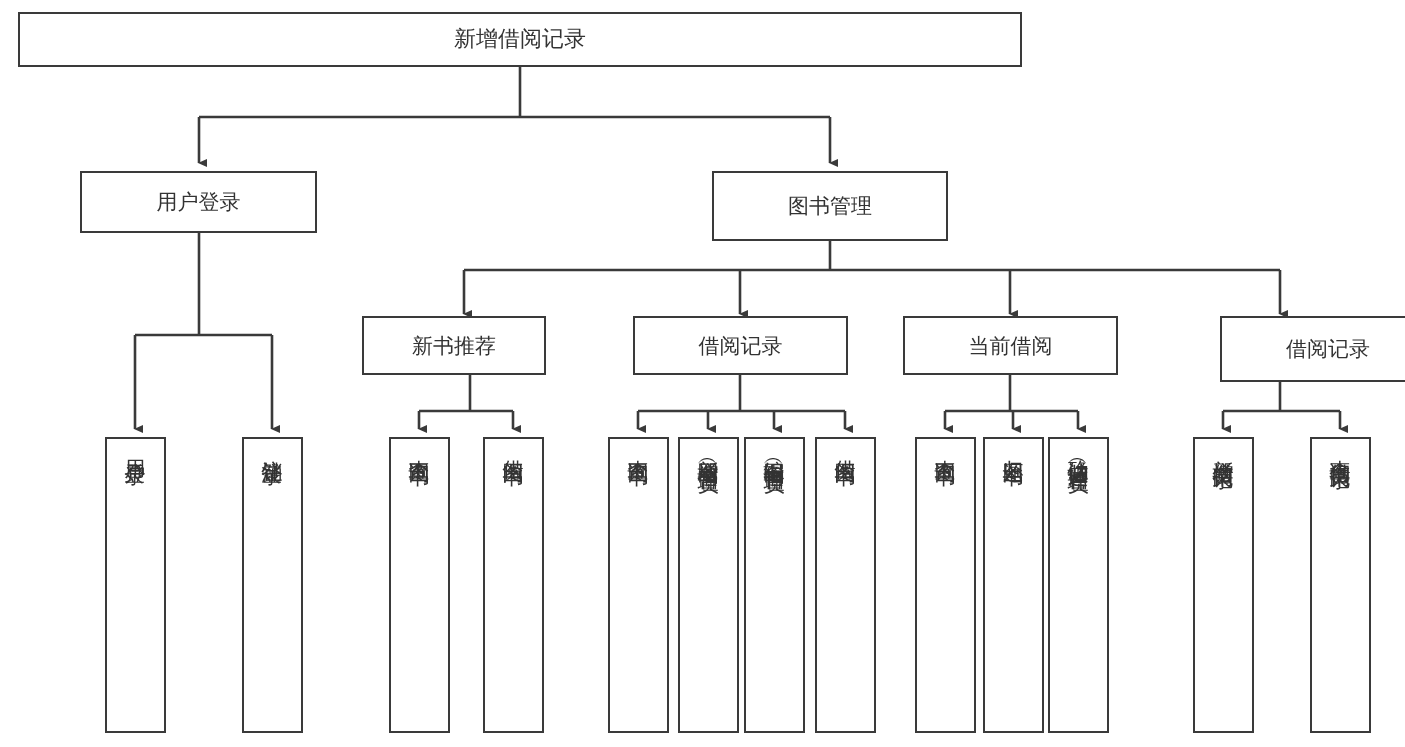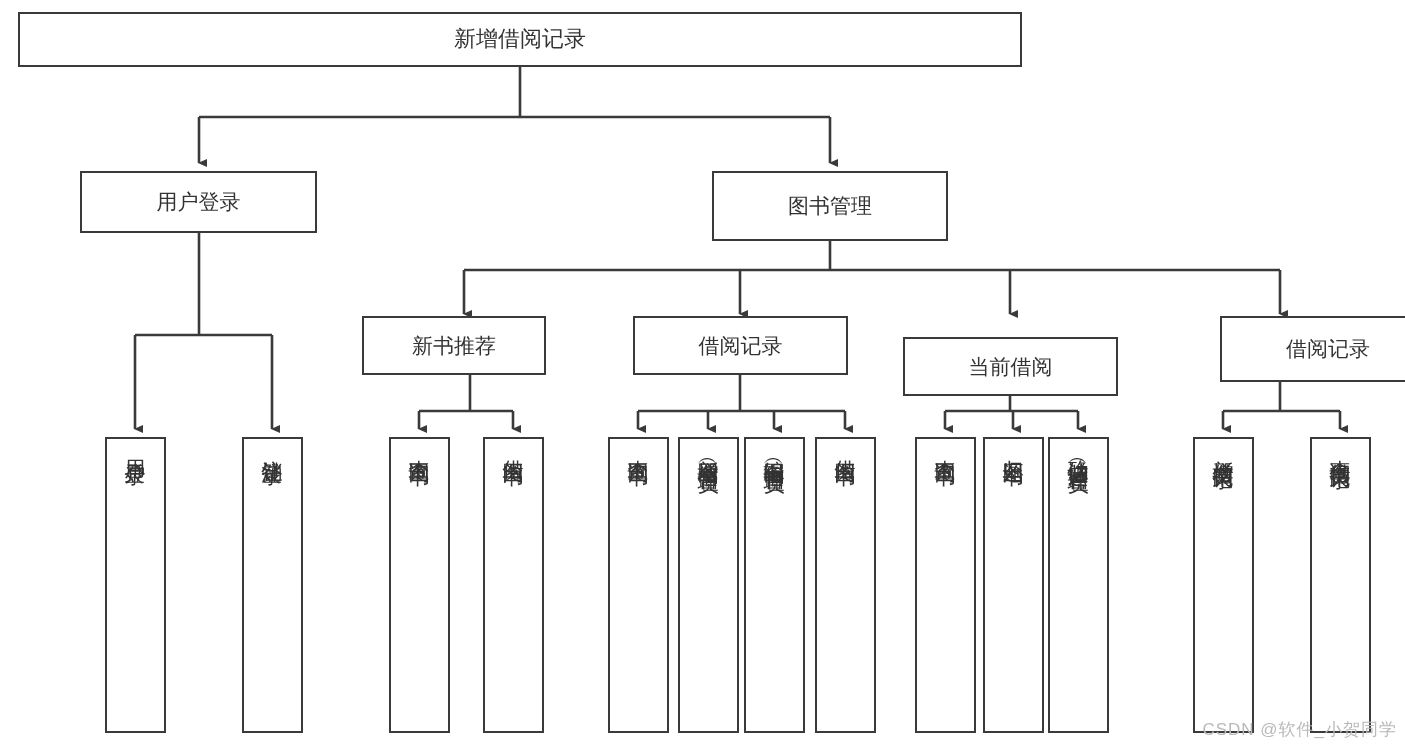--- a/index.html
+++ b/index.html
@@ -136,21 +136,21 @@
   <div class="node-box horizontal" style="left:712px; top:171px; width:236px; height:70px;">
     <span class="node-label">图书管理</span>
   </div>
 
   <div class="node-box horizontal" style="left:362px; top:316px; width:184px; height:59px;">
     <span class="node-label">新书推荐</span>
   </div>
   <div class="node-box horizontal" style="left:633px; top:316px; width:215px; height:59px;">
     <span class="node-label">借阅记录</span>
   </div>
-  <div class="node-box horizontal" style="left:903px; top:316px; width:215px; height:59px;margin-top:21px;">
+  <div class="node-box horizontal" style="left:903px; top:316px; width:215px; height:59px;">
     <span class="node-label">当前借阅</span>
   </div>
   <div class="node-box horizontal" style="left:1220px; top:316px; width:216px; height:66px;">
     <span class="node-label">借阅记录</span>
   </div>
 
   <div class="node-box vertical" style="left:105px; top:437px; width:61px; height:296px;">
     <span class="node-label">用户登录</span>
   </div>
   <div class="node-box vertical" style="left:242px; top:437px; width:61px; height:296px;">
@@ -187,15 +187,14 @@
     <span class="node-label">确认归还（管理员）</span>
   </div>
 
   <div class="node-box vertical" style="left:1193px; top:437px; width:61px; height:296px;">
     <span class="node-label">新增借阅记录</span>
   </div>
   <div class="node-box vertical" style="left:1310px; top:437px; width:61px; height:296px;">
     <span class="node-label">查询借阅记录</span>
   </div>
 
-  <div id="watermark">CSDN @软件_小贺同学</div>
 
 </div>
 
 </body></html>

